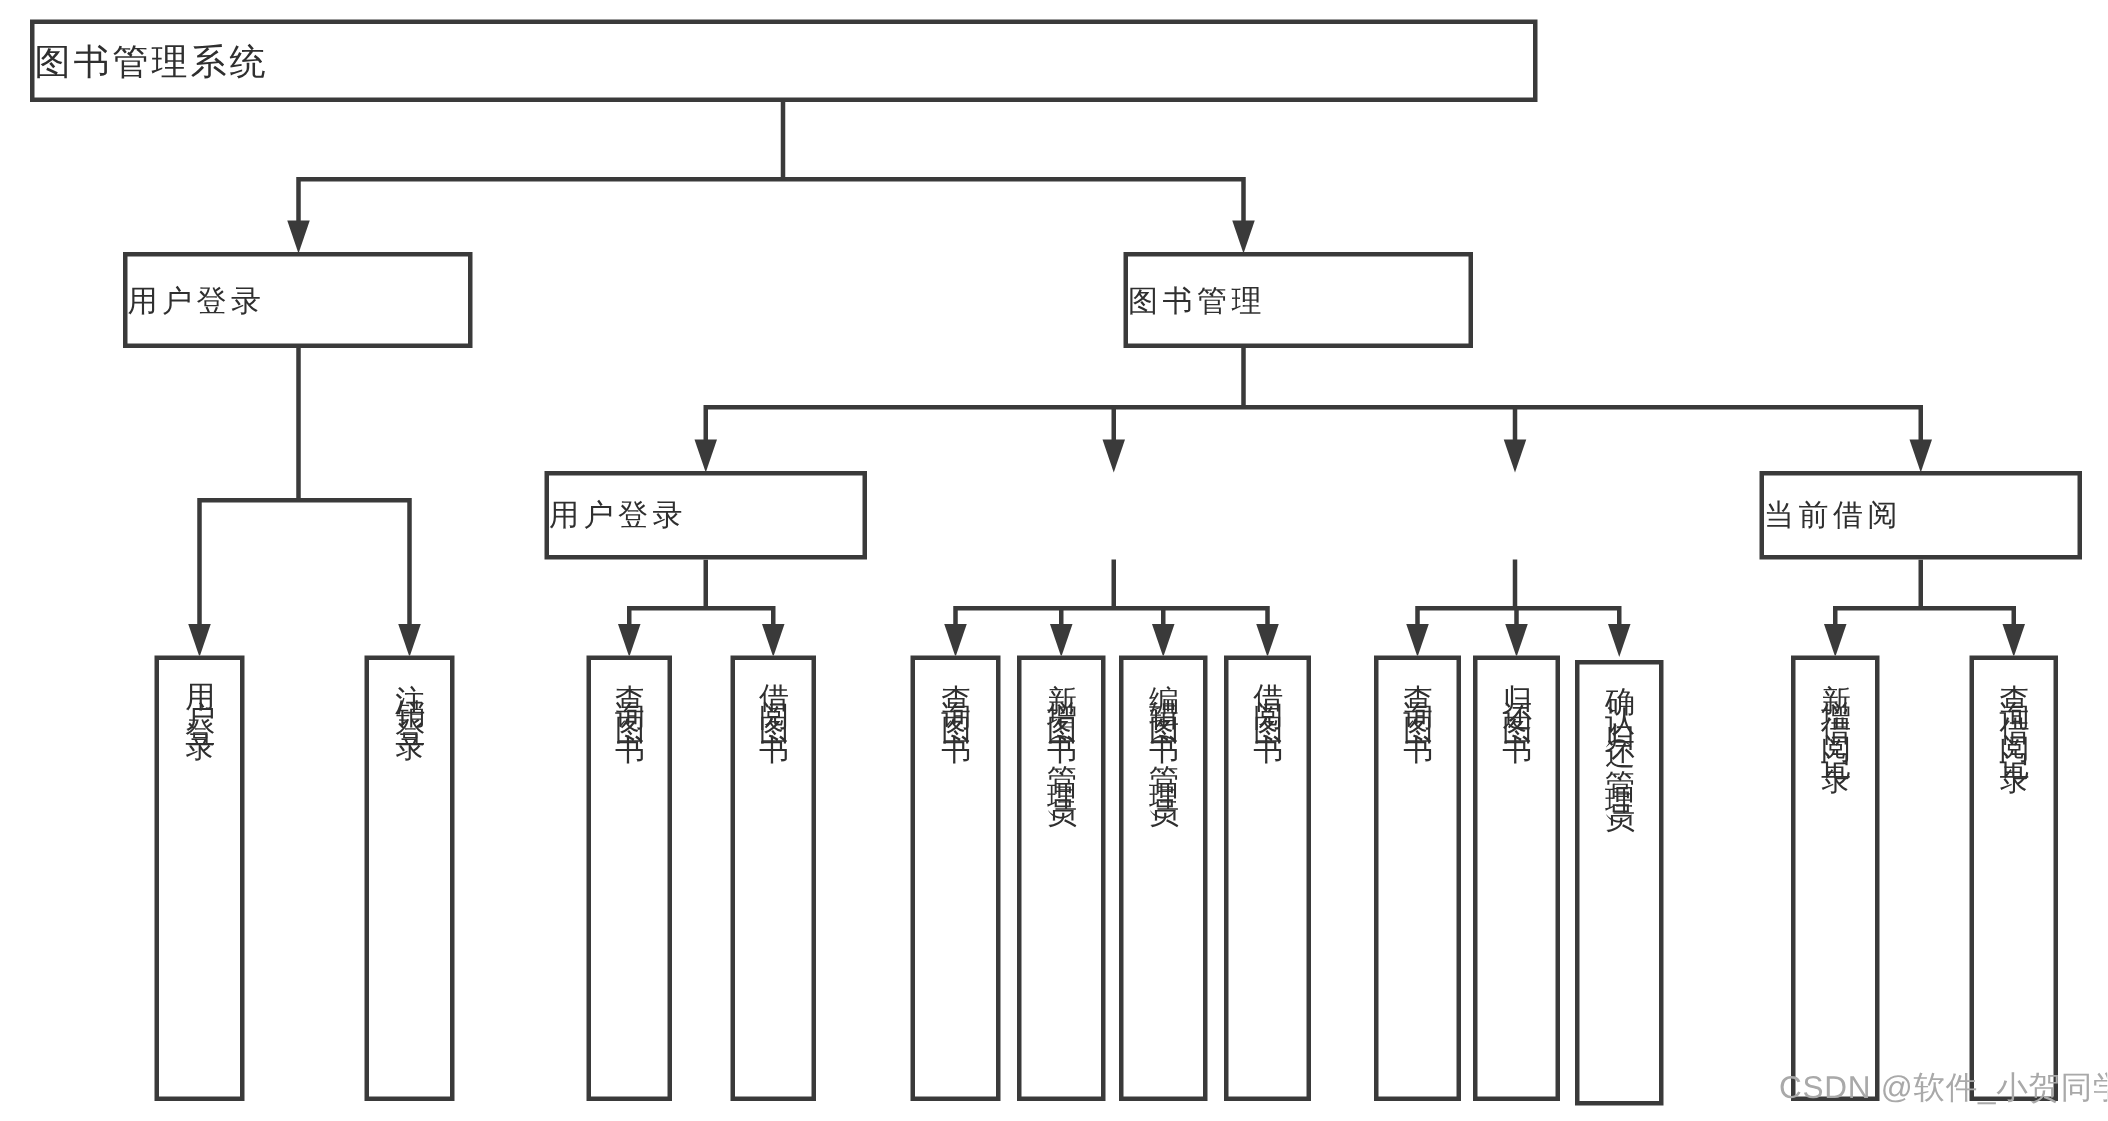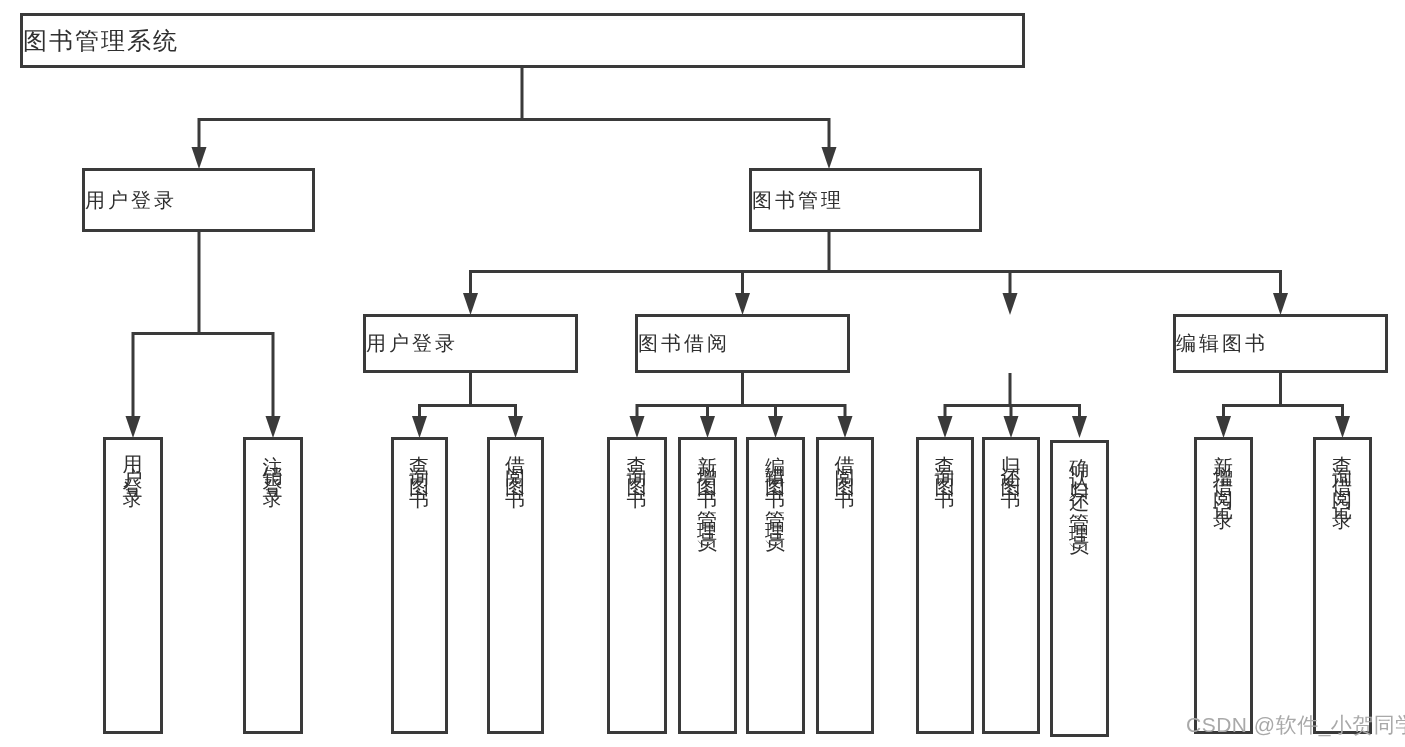--- a/index.html
+++ b/index.html
@@ -100,25 +100,22 @@
   <div class="box hbox" style="left:82px;top:168px;width:233px;height:64px;">
     <span>用户登录</span>
   </div>
   <div class="box hbox" style="left:712px;top:168px;width:233px;height:64px;margin-left:37px;">
     <span>图书管理</span>
   </div>
 
   <div class="box hbox" style="left:363px;top:314px;width:215px;height:59px;">
     <span>用户登录</span>
   </div>
-  <div class="box hbox" style="left:635px;top:314px;width:215px;height:59px;">
-    <span>图书借阅</span>
-  </div>
   <div class="box hbox" style="left:1173px;top:314px;width:215px;height:59px;">
-    <span>编辑图书</span>
+    <span>当前借阅</span>
   </div>
 
   <div class="box leaf" style="left:103px;top:437px;width:60px;height:297px;">
     <span>用户登录</span>
   </div>
   <div class="box leaf" style="left:243px;top:437px;width:60px;height:297px;">
     <span>注销登录</span>
   </div>
 
   <div class="box leaf" style="left:391px;top:437px;width:57px;height:297px;">

